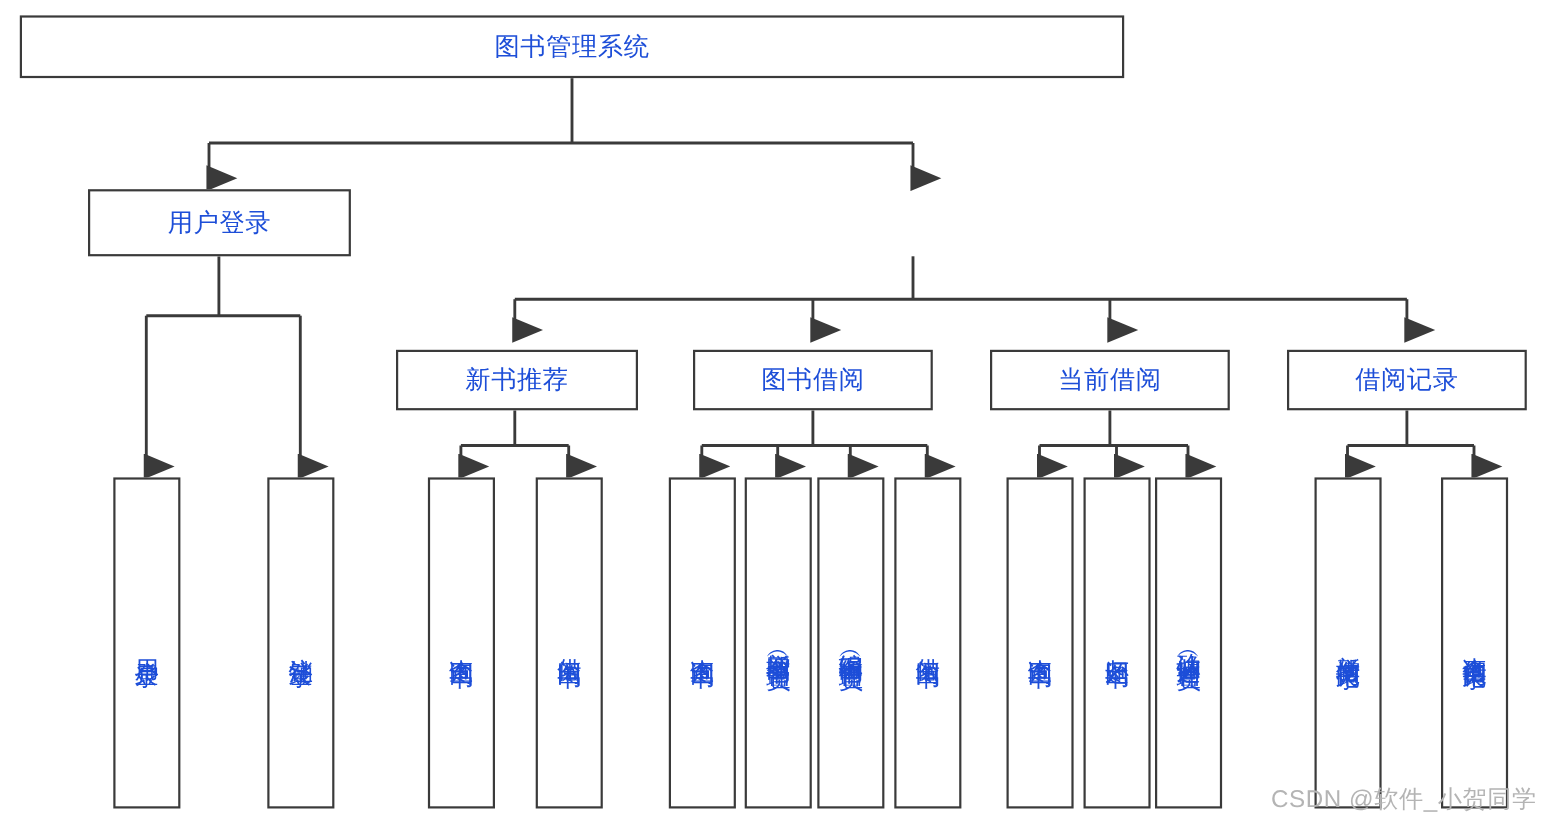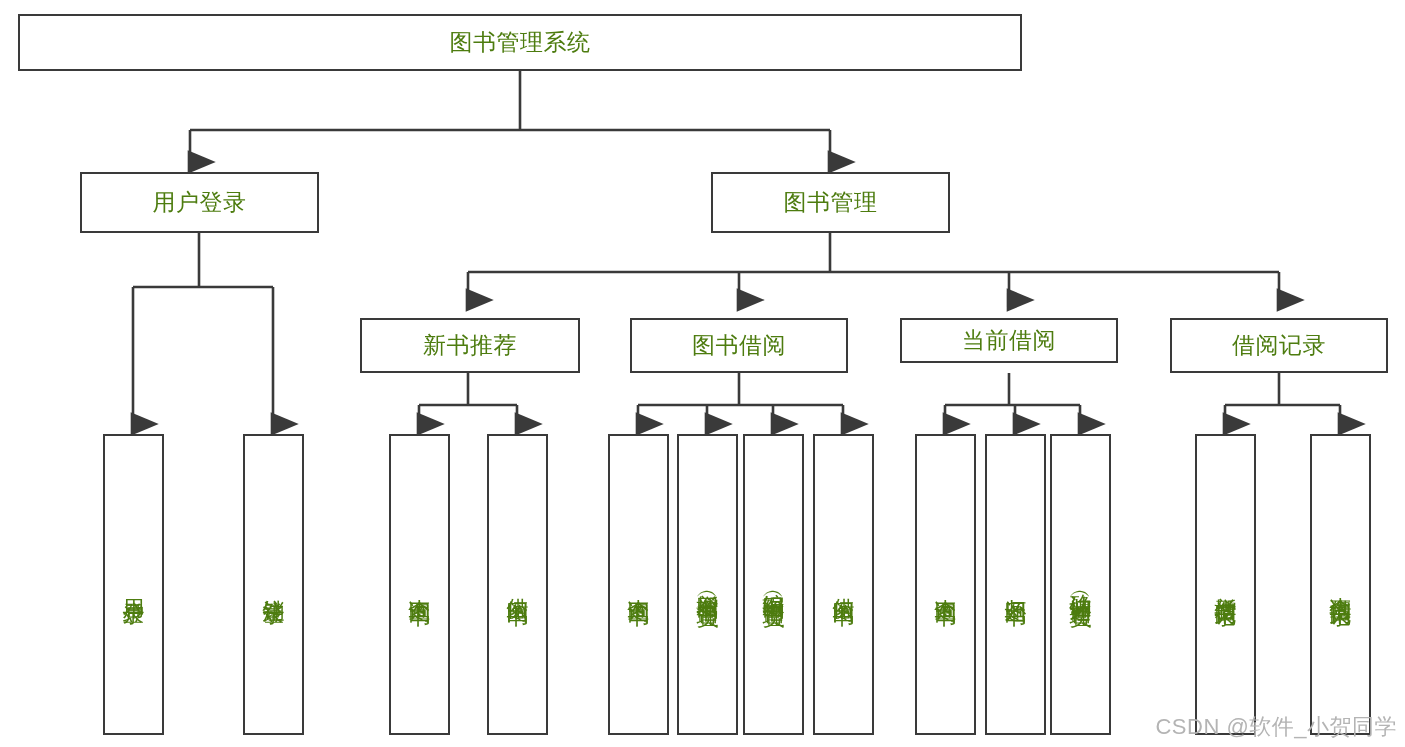--- a/index.html
+++ b/index.html
@@ -26,21 +26,21 @@
     pointer-events: none;
   }
   .node {
     position: absolute;
     box-sizing: border-box;
     border: 2.5px solid #3a3a3a;
     background: #ffffff;
     display: flex;
     align-items: center;
     justify-content: center;
-    color: #4d7c0f;
+    color: #1d4ed8;
   }
   .node.h {
     
     font-size: 23px;
     letter-spacing: 0.5px;
   }
   .node.v {
     
     writing-mode: vertical-rl;
     text-orientation: upright;
@@ -127,31 +127,28 @@
     </g>
   </svg>
 
   <div class="node h" style="left:18px; top:14px; width:1004px; height:57px;">
     <span>图书管理系统</span>
   </div>
 
   <div class="node h" style="left:80px; top:172px; width:239px; height:61px;">
     <span>用户登录</span>
   </div>
-  <div class="node h" style="left:711px; top:172px; width:239px; height:61px;">
-    <span>图书管理</span>
-  </div>
 
   <div class="node h" style="left:360px; top:318px; width:220px; height:55px;">
     <span>新书推荐</span>
   </div>
   <div class="node h" style="left:630px; top:318px; width:218px; height:55px;">
     <span>图书借阅</span>
   </div>
-  <div class="node h" style="left:900px; top:318px; width:218px; height:45px;">
+  <div class="node h" style="left:900px; top:318px; width:218px; height:55px;">
     <span>当前借阅</span>
   </div>
   <div class="node h" style="left:1170px; top:318px; width:218px; height:55px;">
     <span>借阅记录</span>
   </div>
 
   <div class="node v" style="left:103px; top:434px; width:61px; height:301px;">
     <span class="vtext">用户登录</span>
   </div>
   <div class="node v" style="left:243px; top:434px; width:61px; height:301px;">

